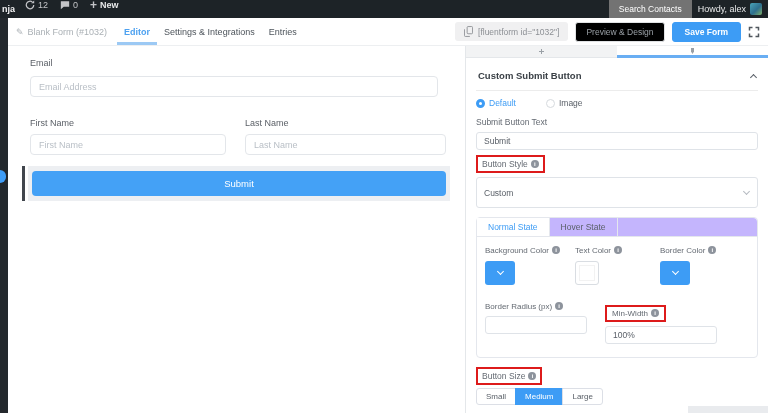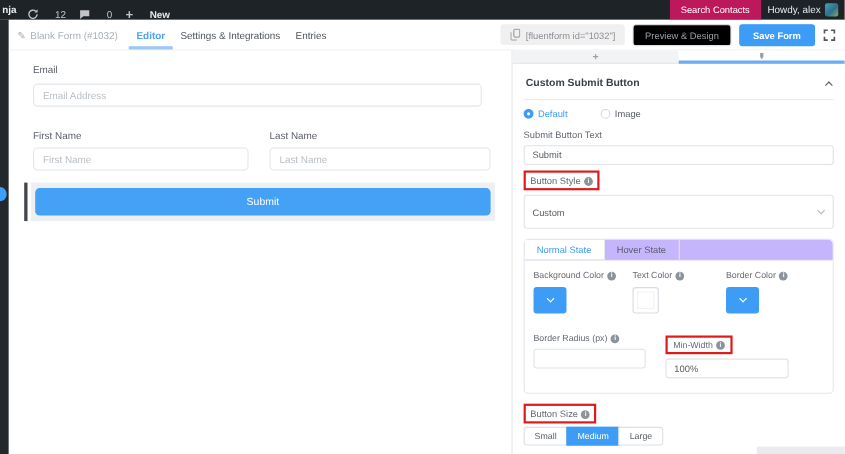--- a/index.html
+++ b/index.html
@@ -11,27 +11,27 @@
     overflow:hidden;
     color:#3a4046;
   }
   
   .adminbar {
     position:absolute; left:0; top:0; right:0; height:18px;
     background:#1d2327; color:#c3c4c7;
     display:flex; align-items:center; font-size:9px;
   }
   .ab-site { color:#f0f0f1; padding:0 4px 0 2px; font-weight:bold; }
-  .ab-item { display:flex; align-items:flex-end; gap:15px; padding:0 6px; height:100%; }
+  .ab-item { display:flex; align-items:flex-start; gap:3px; padding:0 6px; height:100%; }
   .ab-count { color:#c3c4c7; }
   .ab-plus { font-size:12px; font-weight:bold; color:#c3c4c7; line-height:10px; }
   .ab-new-label { color:#e8e9ea; font-weight:bold; }
   .ab-spacer { flex:1; }
   .ab-search {
-    background:#be185d; color:#fff; height:100%;
+    background:#737373; color:#fff; height:100%;
     display:flex; align-items:center; padding:0 10px; font-size:8.5px;
   }
   .ab-howdy { display:flex; align-items:center; gap:4px; padding:0 6px; color:#e8e9ea; }
   .avatar { width:12px; height:12px; border-radius:2px;
     background:linear-gradient(135deg,#4aa3b8 0%, #2e6f8e 55%, #7fb069 100%); }
   
   .rail { position:absolute; left:0; top:18px; width:8px; bottom:0; background:#23282d; }
   .rail-notch { position:absolute; left:0; top:170px; width:6px; height:13px;
     background:#3f9ef8; border-radius:0 6px 6px 0; }
   

